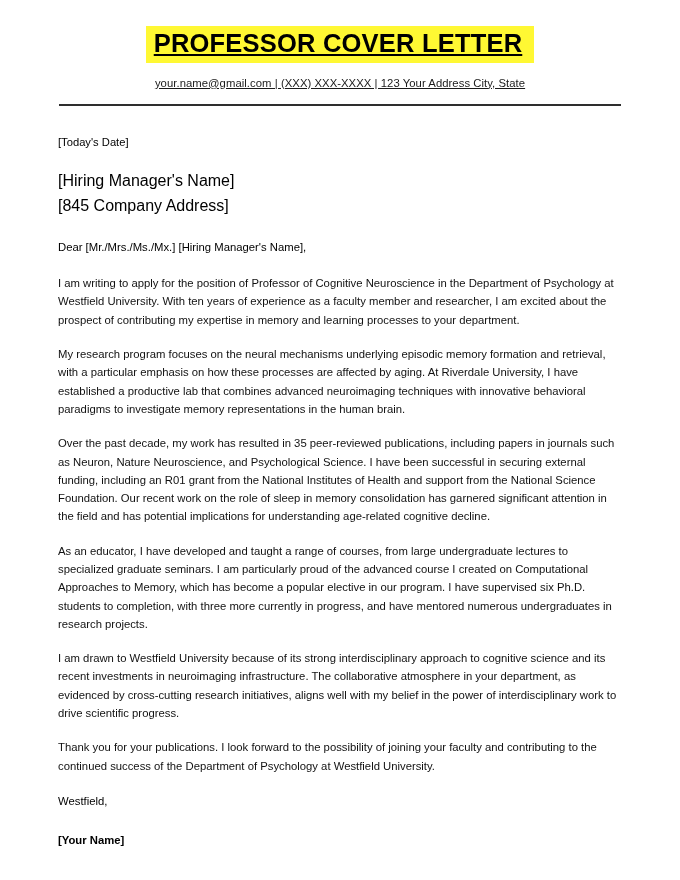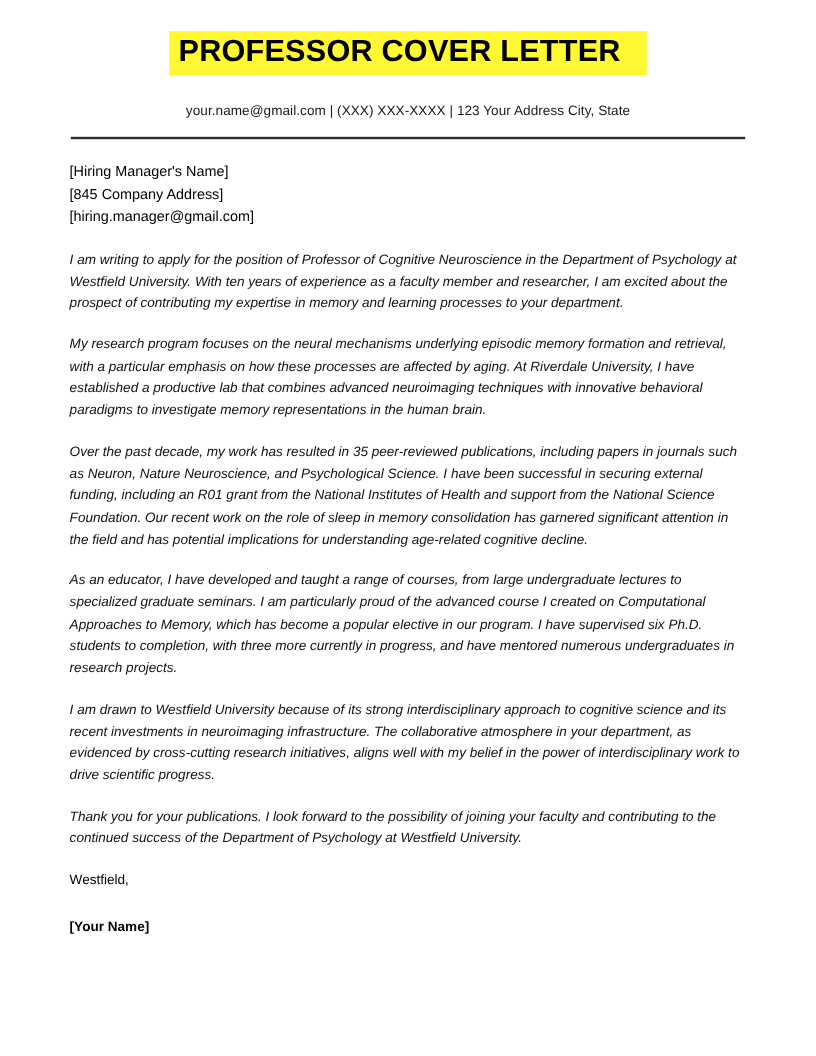--- a/index.html
+++ b/index.html
@@ -30,30 +30,32 @@
     text-align: center;
   }
   .doc-title {
     display: inline-block;
     font-size: 25.5px;
     font-weight: bold;
     letter-spacing: 0.2px;
     line-height: 1.32;
     color: #000000;
     background: #fff833;
-    padding: 1px 22px 2px 8px;
+    padding: 1px 12px 2px 8px;
     margin: 0;
     white-space: nowrap;
+    text-decoration: underline;
   }
   .contact-line {
-    margin: 23px 0 0 0;
+    margin: 13px 0 0 0;
     font-size: 11.3px;
     line-height: 1.4;
     color: #1a1a1a;
     letter-spacing: 0.05px;
+    text-decoration: underline;
   }
   .rule {
     margin: 13px auto 0 auto;
     width: 562px;
     height: 0;
     border: 0;
     border-top: 2px solid #2e2e2e;
   }
 
   
@@ -62,38 +64,37 @@
   }
   .date-line {
     margin-top: 28px;
     font-size: 11.2px;
     line-height: 1.5;
   }
   .recipient-block {
     margin-top: 18px;
   }
   .recipient-block .rline {
-    font-size: 12px;
+    font-size: 16px;
     line-height: 1.53;
   }
   .salutation {
     margin-top: 21px;
     font-size: 11.3px;
     line-height: 1.5;
   }
   .letter-body {
     margin-top: 18px;
   }
   .letter-body p {
     margin: 0 0 16px 0;
     font-size: 11.3px;
     line-height: 1.62;
     text-align: left;
     color: #111111;
-    font-style: italic;
   }
   .closing {
     margin-top: 18px;
   }
   .closing .sign-off {
     font-size: 11.3px;
     line-height: 1.5;
     margin: 0;
   }
   .closing .signature-name {
@@ -109,27 +110,28 @@
 <div class="page">
 
   <div class="header">
     <h1 class="doc-title" style="background: rgb(255, 248, 51);">PROFESSOR COVER LETTER</h1>
     <div class="contact-line">your.name@gmail.com | (XXX) XXX-XXXX | 123 Your Address City, State</div>
     <hr class="rule" style="border-top-color: rgb(46, 46, 46);">
   </div>
 
   <div class="body-wrap">
 
+    <div class="date-line">[Today's Date]</div>
 
     <div class="recipient-block">
       <div class="rline">[Hiring Manager's Name]</div>
       <div class="rline">[845 Company Address]</div>
-      <div class="rline">[hiring.manager@gmail.com]</div>
     </div>
 
+    <div class="salutation">Dear [Mr./Mrs./Ms./Mx.] [Hiring Manager's Name],</div>
 
     <div class="letter-body">
       <p>I am writing to apply for the position of Professor of Cognitive Neuroscience in the Department of Psychology at Westfield University. With ten years of experience as a faculty member and researcher, I am excited about the prospect of contributing my expertise in memory and learning processes to your department.</p>
       <p>My research program focuses on the neural mechanisms underlying episodic memory formation and retrieval, with a particular emphasis on how these processes are affected by aging. At Riverdale University, I have established a productive lab that combines advanced neuroimaging techniques with innovative behavioral paradigms to investigate memory representations in the human brain.</p>
       <p>Over the past decade, my work has resulted in 35 peer-reviewed publications, including papers in journals such as Neuron, Nature Neuroscience, and Psychological Science. I have been successful in securing external funding, including an R01 grant from the National Institutes of Health and support from the National Science Foundation. Our recent work on the role of sleep in memory consolidation has garnered significant attention in the field and has potential implications for understanding age-related cognitive decline.</p>
       <p>As an educator, I have developed and taught a range of courses, from large undergraduate lectures to specialized graduate seminars. I am particularly proud of the advanced course I created on Computational Approaches to Memory, which has become a popular elective in our program. I have supervised six Ph.D. students to completion, with three more currently in progress, and have mentored numerous undergraduates in research projects.</p>
       <p>I am drawn to Westfield University because of its strong interdisciplinary approach to cognitive science and its recent investments in neuroimaging infrastructure. The collaborative atmosphere in your department, as evidenced by cross-cutting research initiatives, aligns well with my belief in the power of interdisciplinary work to drive scientific progress.</p>
       <p>Thank you for your publications. I look forward to the possibility of joining your faculty and contributing to the continued success of the Department of Psychology at Westfield University.</p>
     </div>
 

